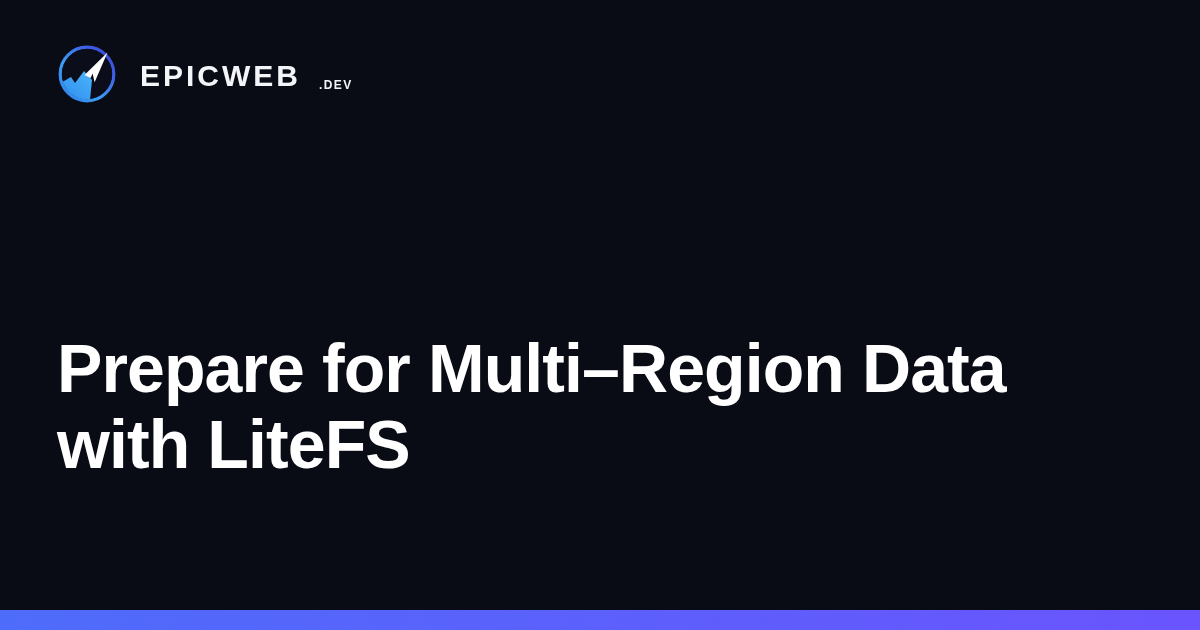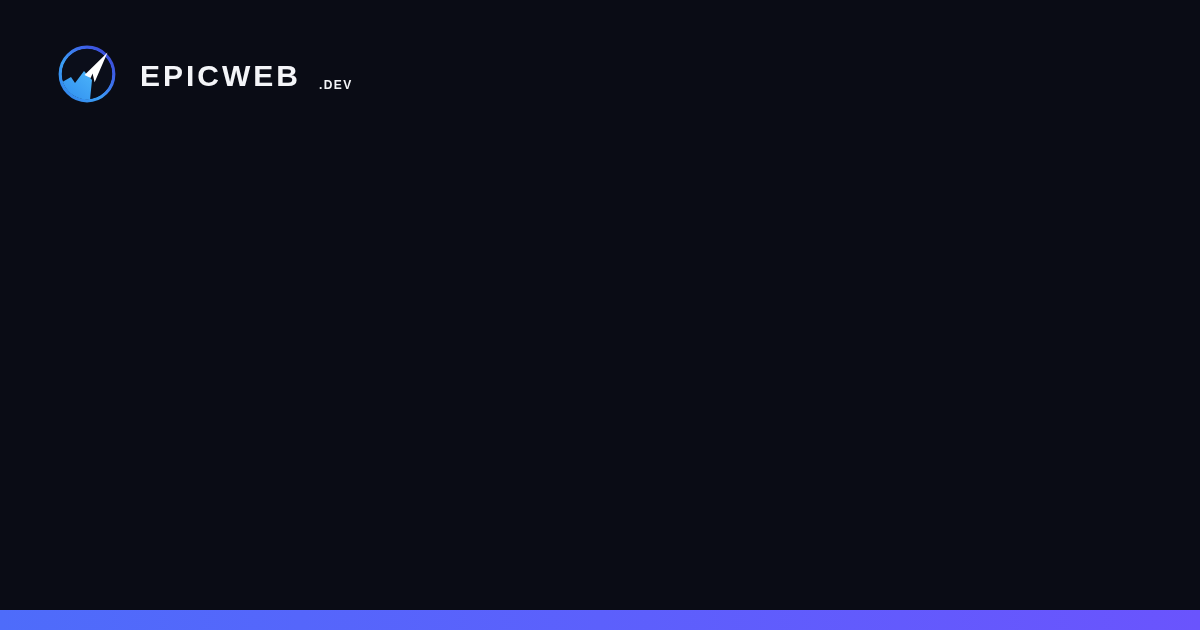--- a/index.html
+++ b/index.html
@@ -129,16 +129,17 @@
       <path d="M 50.5 8.5 L 27.5 31.0 L 33.6 34.0 L 35.6 29.5 L 37.6 38.2 Z" fill="#FFFFFF"></path>
     </svg>
 
     <div class="brand-wordmark">
       <span class="brand-name">EPICWEB</span>
       <span class="brand-tld">.DEV</span>
     </div>
 
   </div>
 
+  <h1 class="title">Prepare for Multi–Region Data with LiteFS</h1>
 
   <div class="accent-bar"></div>
 
 </div>
 
 </body></html>

